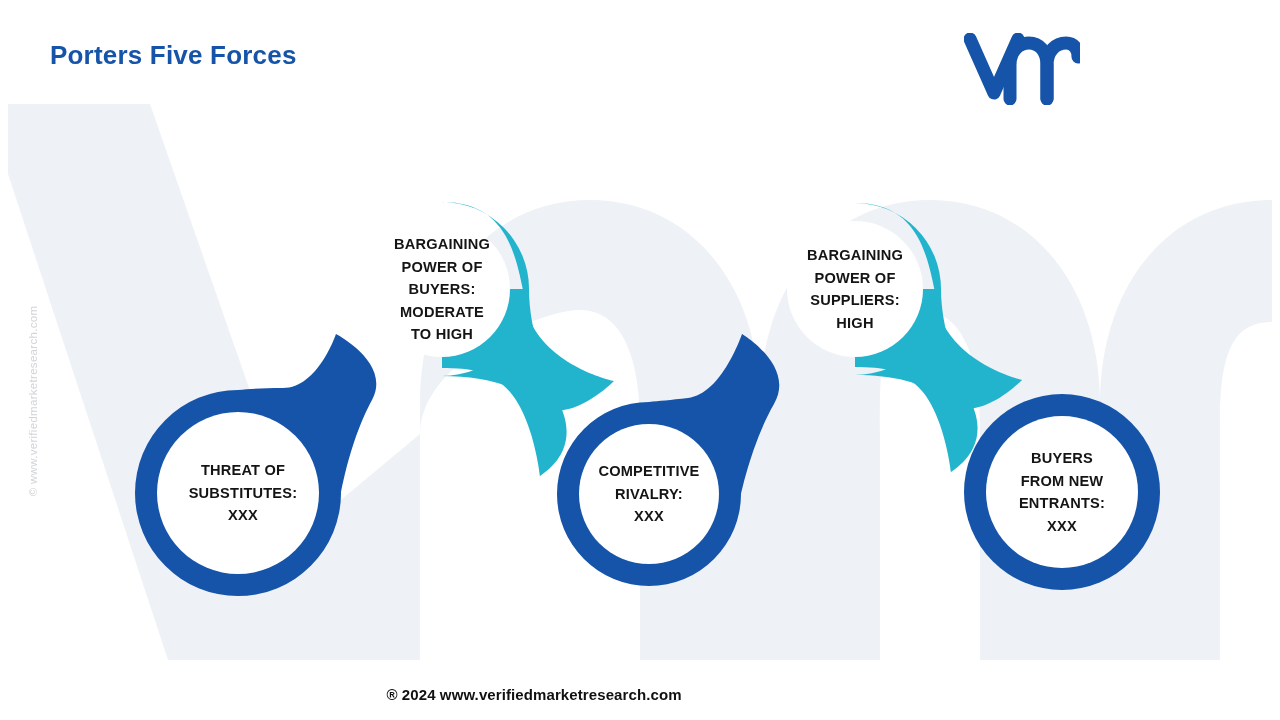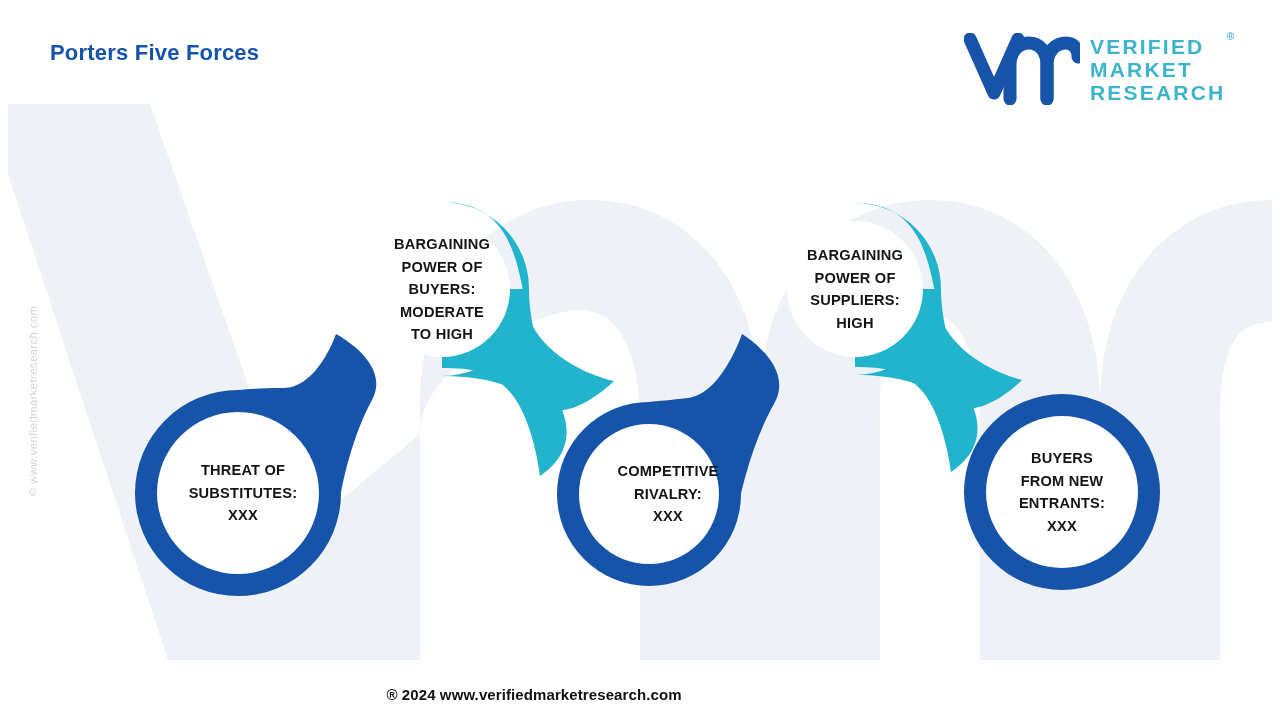--- a/index.html
+++ b/index.html
@@ -23,21 +23,21 @@
     left: 0; top: 104px;
     width: 1280px; height: 556px;
     z-index: 0;
     pointer-events: none;
   }
 
   
   #page-title {
     position: absolute;
     left: 50px; top: 40px;
-    font-size: 22px;
+    font-size: 26px;
     font-weight: 600;
     letter-spacing: 0.2px;
     color: #1554a8;
     z-index: 6;
     white-space: nowrap;
   }
 
   #logo {
     position: absolute;
     right: 44px; top: 26px;
@@ -143,26 +143,20 @@
   <div id="logo">
     <svg id="logo-mark" viewBox="0 0 116 72" aria-hidden="true">
       <g fill="none" stroke="#1554a8" stroke-width="13" stroke-linecap="round" stroke-linejoin="round">
         <path d="M6 6 L30 60 L54 6"></path>
       </g>
       <g fill="none" stroke="#1554a8" stroke-width="13" stroke-linecap="round">
         <path d="M46 66 L46 32 C46 18 55 10 65 10 C75 10 83 18 83 32 L83 66"></path>
         <path d="M83 66 L83 32 C83 18 92 10 102 10 C110 10 114 16 114 24"></path>
       </g>
     </svg>
-    <div id="logo-wordmark">
-      <div class="wm-line">VERIFIED</div>
-      <div class="wm-line">MARKET</div>
-      <div class="wm-line">RESEARCH</div>
-      <span id="logo-reg">®</span>
-    </div>
   </div>
 
   <svg id="diagram" viewBox="0 0 1280 720" aria-hidden="true">
 
     <g>
       <path fill="#1554a8" d="
         M238 390
         A103 103 0 1 0 341 493
         C341 493 350 440 372 400
         C392 363 336 334 336 334
@@ -227,21 +221,21 @@
   <div class="node-label" style="left:243px; top:493px; width:180px;">THREAT OF
 SUBSTITUTES:
 XXX</div>
 
   <div class="node-label" style="left:442px; top:289px; width:152px;">BARGAINING
 POWER OF
 BUYERS:
 MODERATE
 TO HIGH</div>
 
-  <div class="node-label" style="left:668px; top:494px; width:160px;">COMPETITIVE
+  <div class="node-label" style="left:649px; top:494px; width:160px;">COMPETITIVE
 RIVALRY:
 XXX</div>
 
   <div class="node-label" style="left:855px; top:289px; width:152px;">BARGAINING
 POWER OF
 SUPPLIERS:
 HIGH</div>
 
   <div class="node-label" style="left:1062px; top:492px; width:142px;">BUYERS
 FROM NEW

